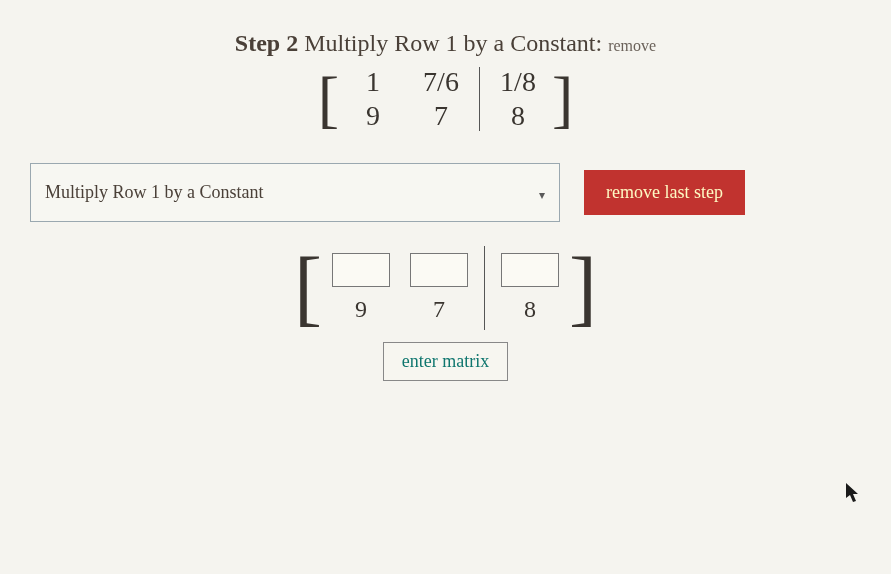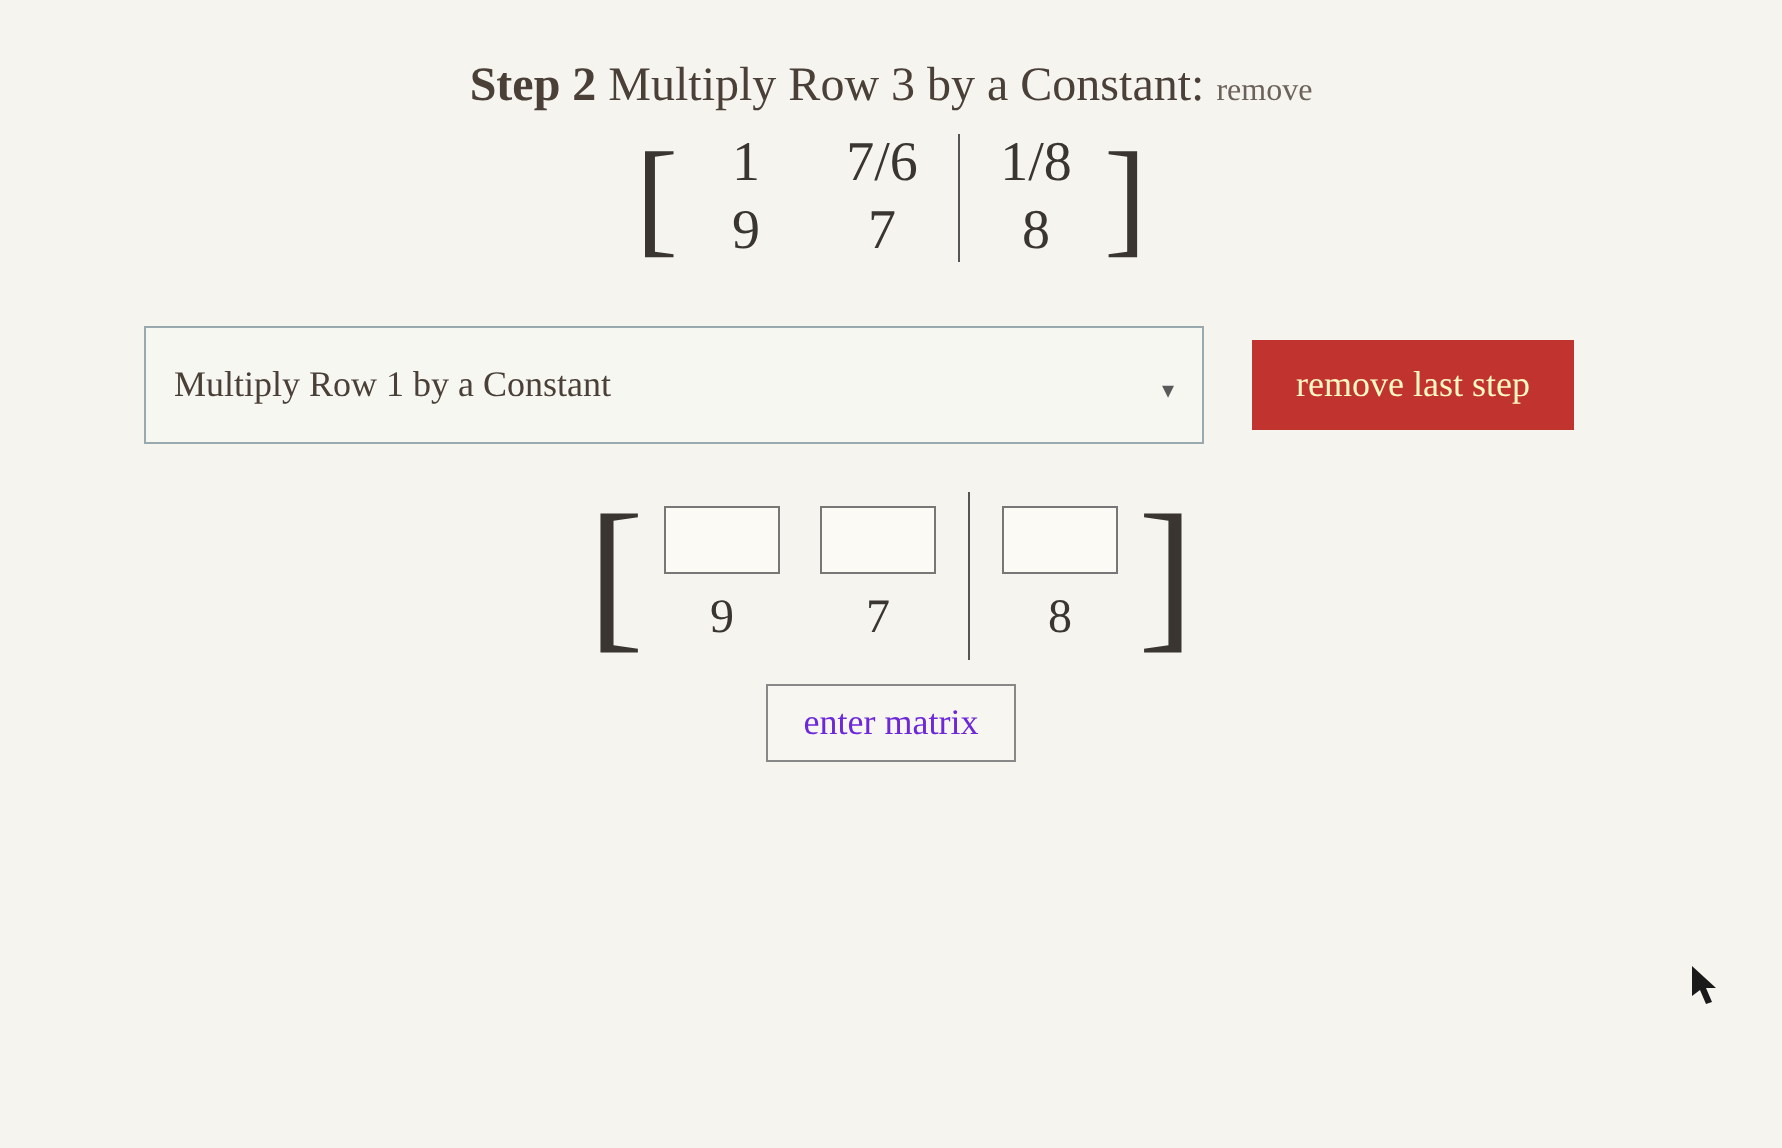--- a/index.html
+++ b/index.html
@@ -70,21 +70,20 @@
     background: #f7f7f2;
     padding: 18px 14px;
     font-family: Georgia, serif;
     font-size: 18px;
     color: #4a4038;
     display: flex;
     justify-content: space-between;
     align-items: flex-end;
     cursor: pointer;
     max-width: 500px;
-    margin-left: 42px;
   }
   .caret {
     font-size: 12px;
     color: #5a5a5a;
   }
   .remove-btn {
     background: #c1332f;
     color: #fef9c3;
     border: none;
     padding: 12px 22px;
@@ -141,37 +140,37 @@
     display: flex;
     justify-content: center;
     margin-top: 12px;
   }
   .enter-btn {
     border: 1px solid #888;
     background: #f7f6f0;
     padding: 8px 18px;
     font-family: Georgia, serif;
     font-size: 18px;
-    color: #6d28d9;
+    color: #0f766e;
     cursor: pointer;
   }
   .cursor-icon {
     position: absolute;
     right: 28px;
     bottom: 64px;
     font-size: 22px;
     color: #1a1a1a;
   }
 </style>
 </head>
 <body>
 
 <div class="header">
   <span class="step-label">Step 2</span>
-  <span>Multiply Row 3 by a Constant:</span>
+  <span>Multiply Row 1 by a Constant:</span>
   <span class="change-link">remove</span>
 </div>
 
 <div class="matrix-display">
   <div class="matrix">
     <span class="bracket">[</span>
     <div class="matrix-cols">
       <div class="mcol">
         <div class="cell">1</div>
         <div class="cell">9</div>

